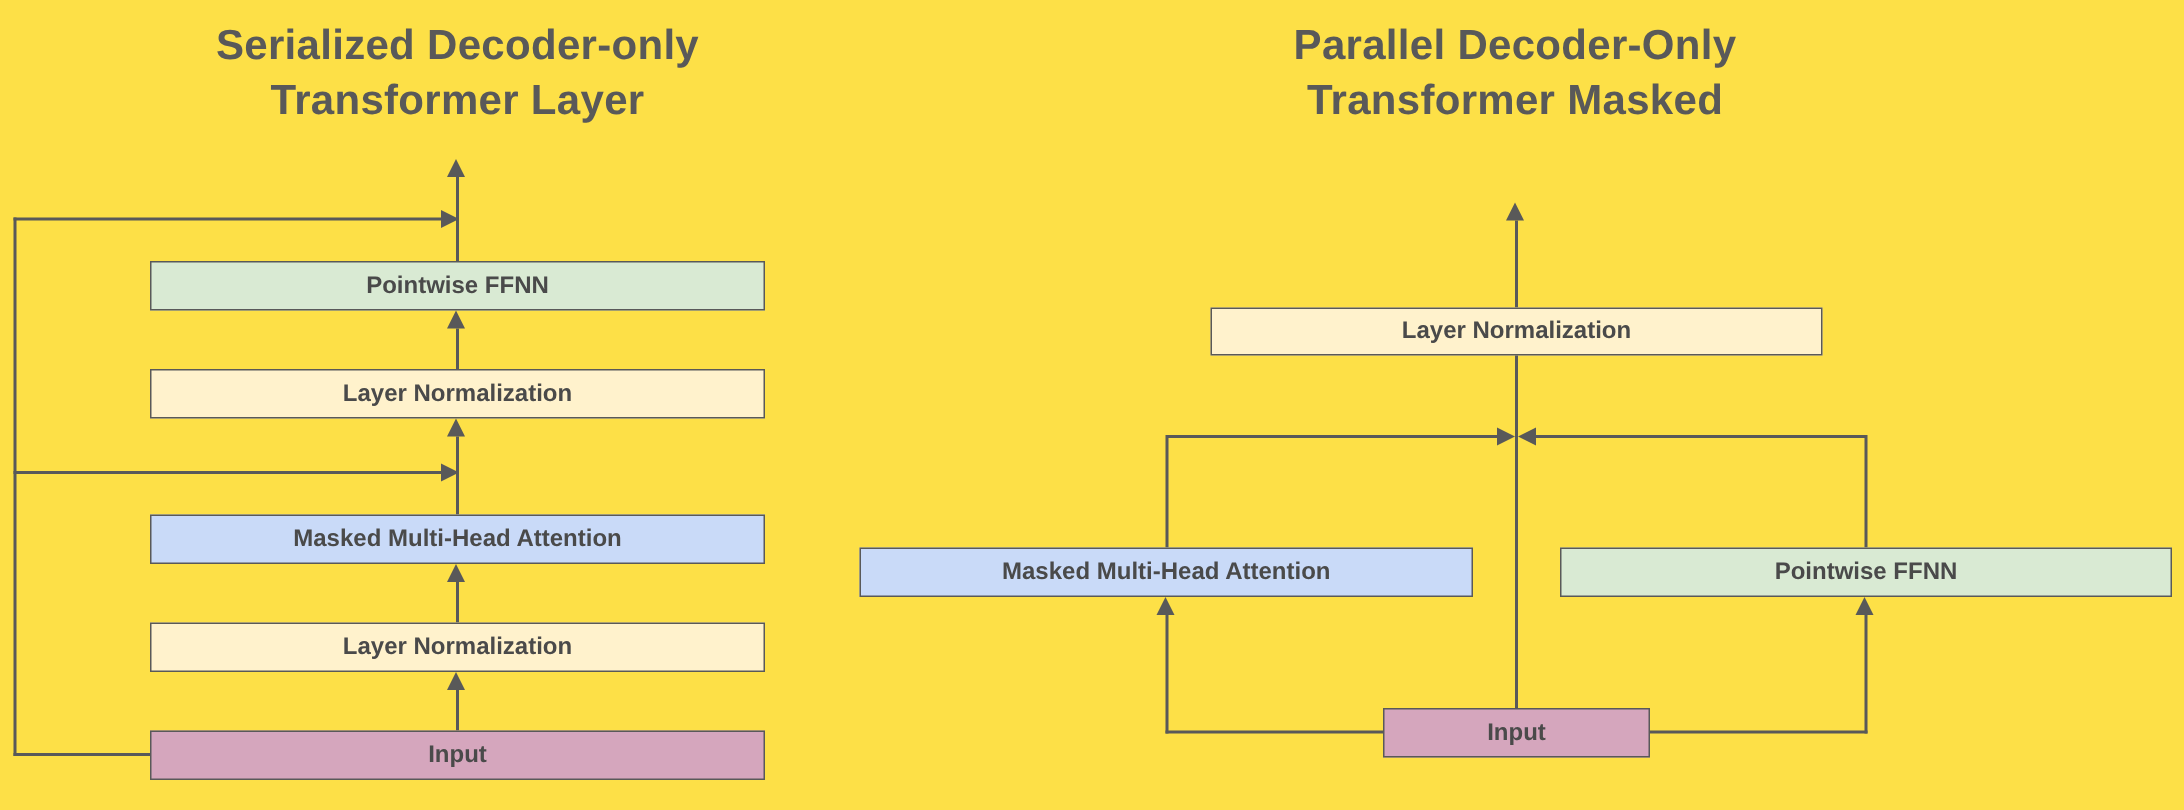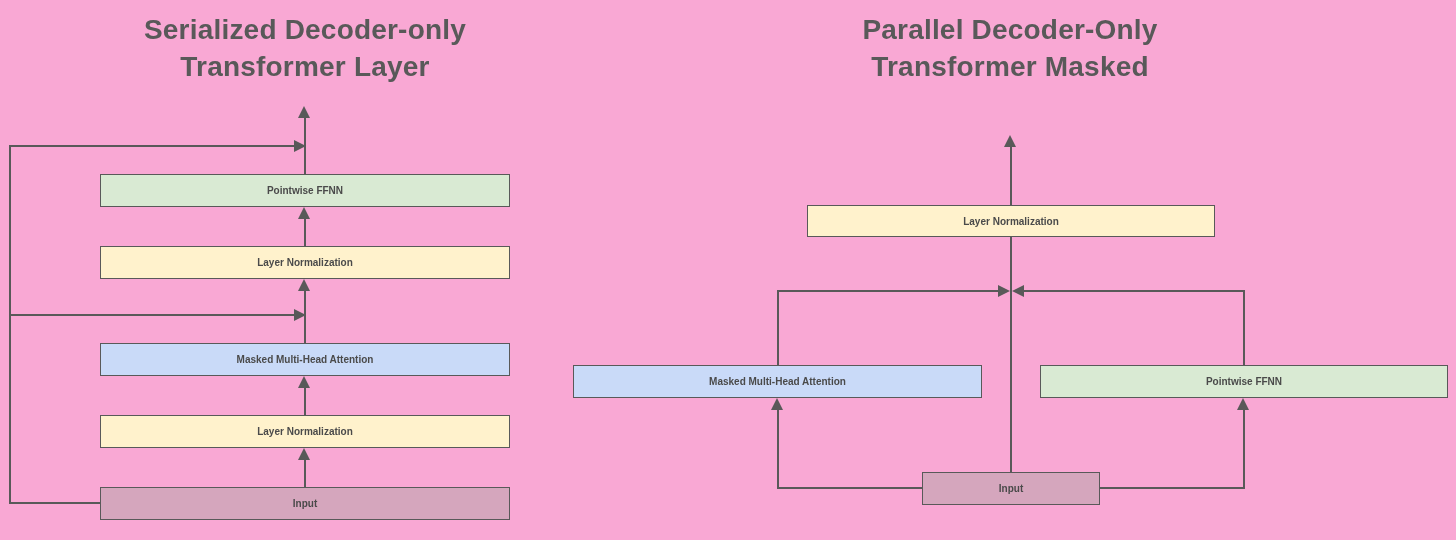--- a/index.html
+++ b/index.html
@@ -1,29 +1,29 @@
 <!DOCTYPE html>
 <html style="--line: #595959; --text: #4a4a4a; --title: #595959;"><head>
 <meta charset="utf-8">
 <style>
   html,body{margin:0;padding:0;background:#ffffff;}
   .canvas{
-    position:relative;width:1456px;height:540px;background:#f9a8d4;
+    position:relative;width:1456px;height:540px;background:#fde047;
     font-family:"Liberation Sans",sans-serif;overflow:hidden;
   }
   .diagram-title{
     position:absolute;margin:0;text-align:center;white-space:pre-line;
     font-size:28px;font-weight:bold;line-height:1.32;color:var(--title,#595959);
     letter-spacing:.2px;
   }
   .block{
     position:absolute;height:33px;box-sizing:border-box;
     border:1.5px solid var(--line,#595959);
     display:flex;align-items:center;justify-content:center;
-    font-size:10px;font-weight:bold;color:var(--text,#4a4a4a);
+    font-size:16px;font-weight:bold;color:var(--text,#4a4a4a);
   }
   .hline{position:absolute;height:2px;background:var(--line,#595959);}
   .vline{position:absolute;width:2px;background:var(--line,#595959);}
   .arrow-up{
     position:absolute;width:0;height:0;
     border-left:6px solid transparent;border-right:6px solid transparent;
     border-bottom:12px solid var(--line,#595959);
   }
   .arrow-right{
     position:absolute;width:0;height:0;

